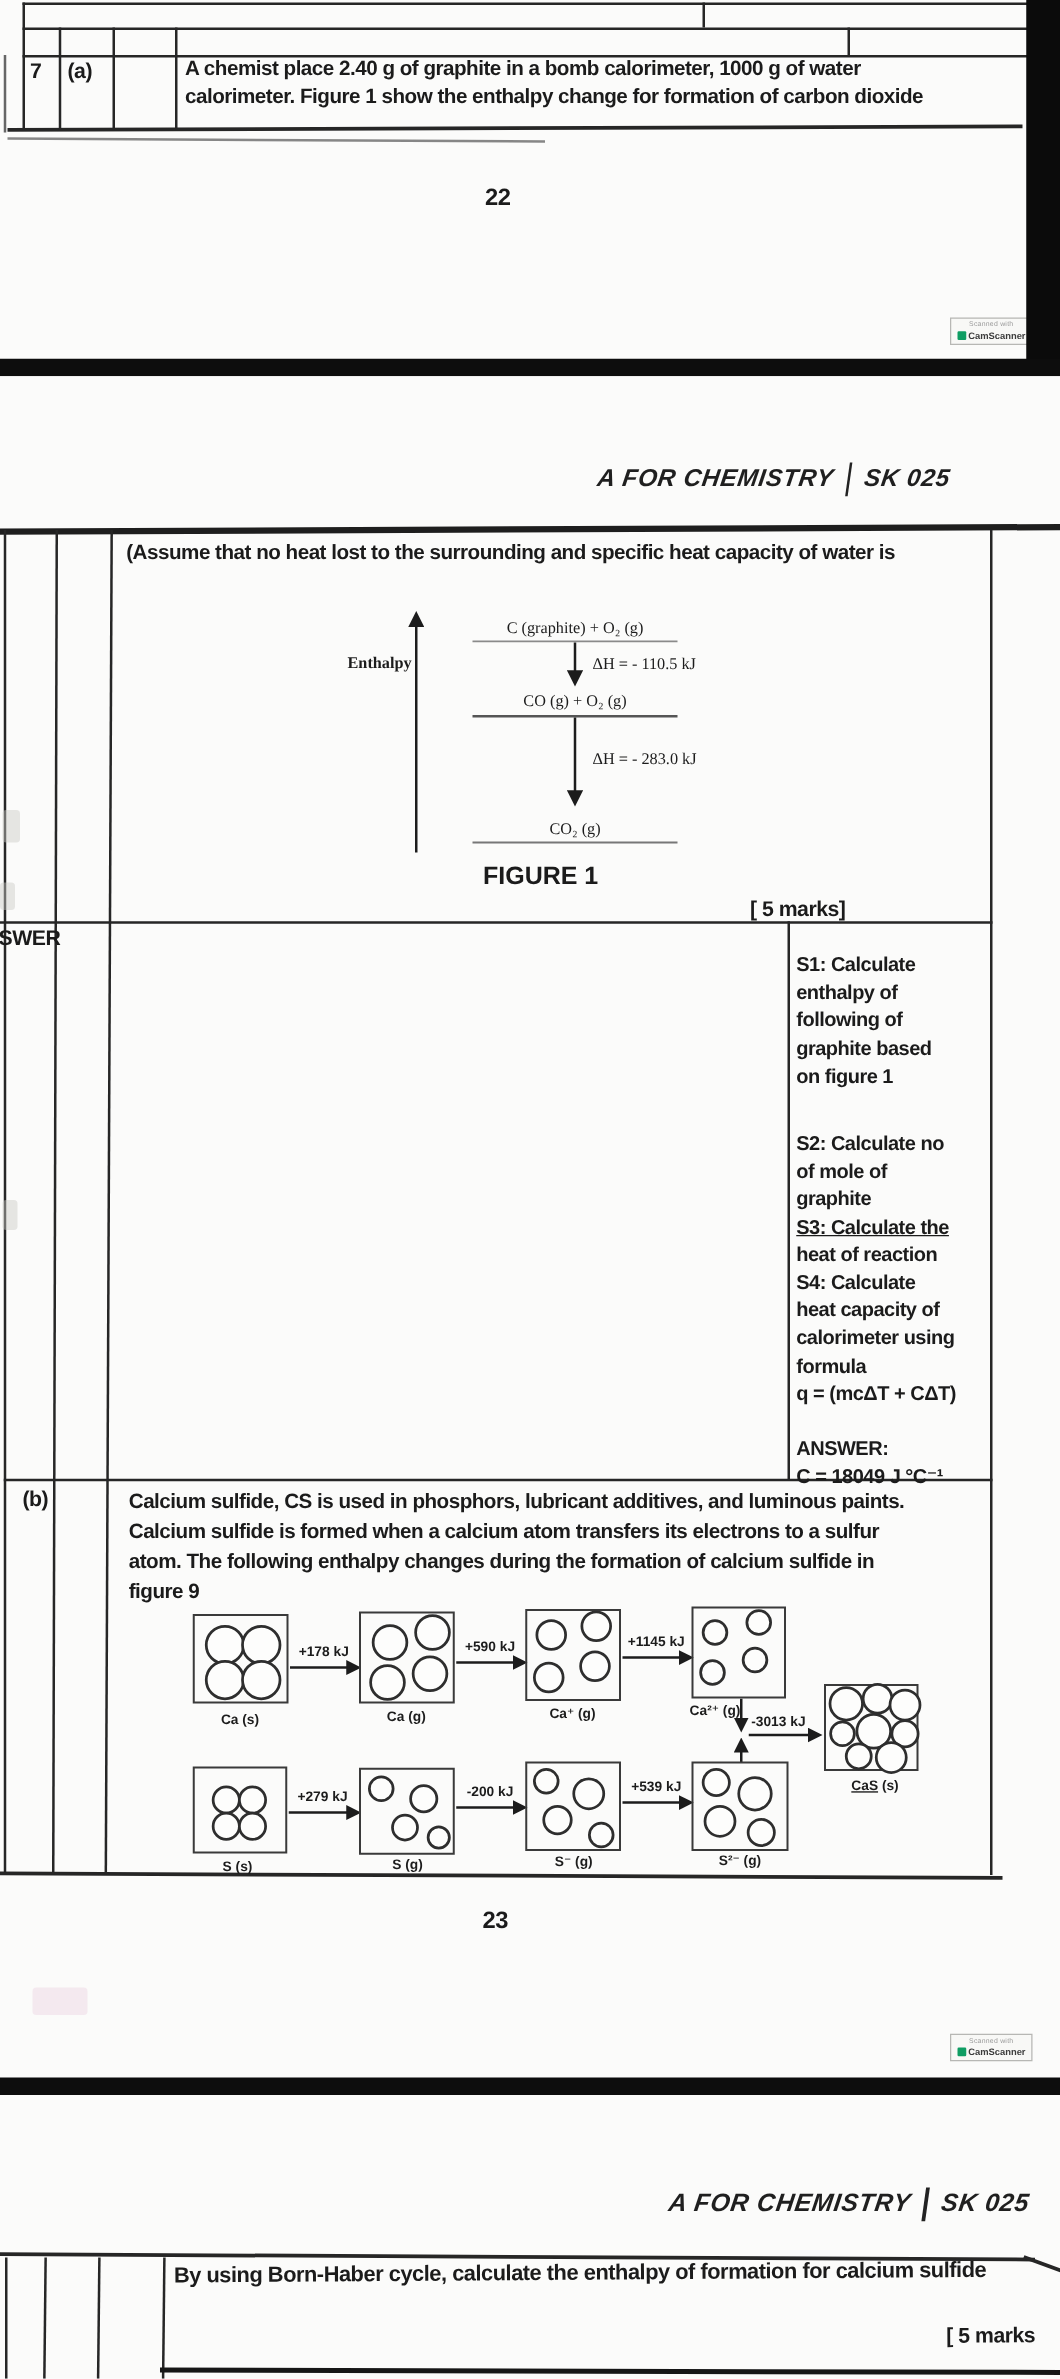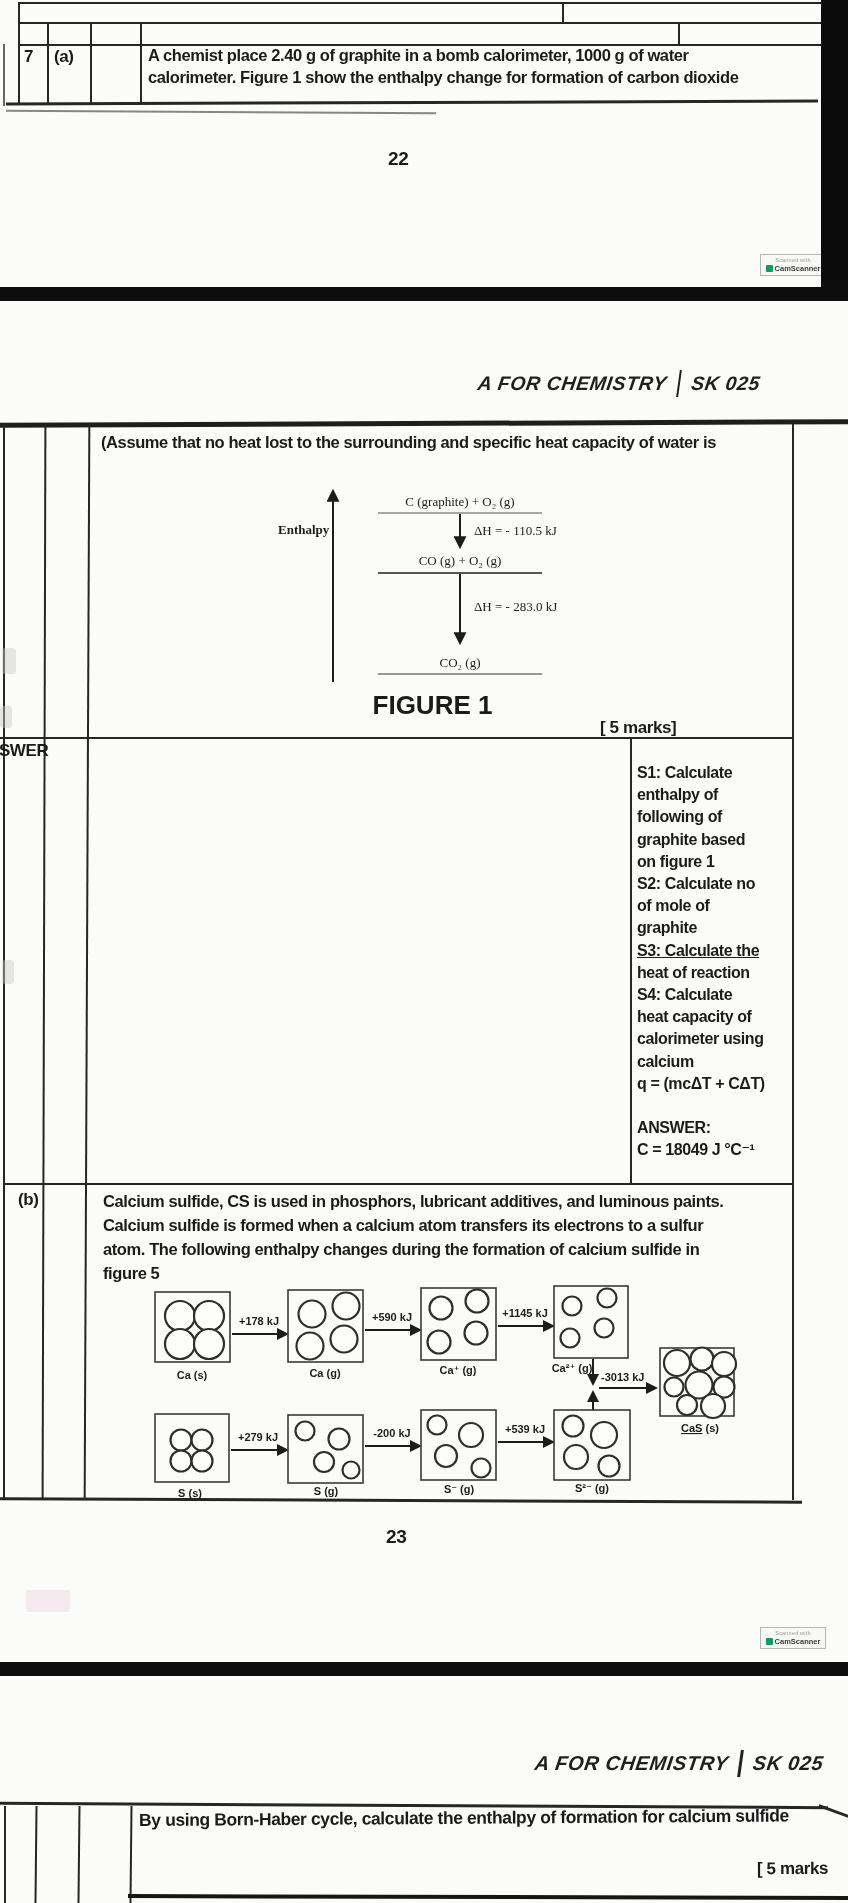--- a/index.html
+++ b/index.html
@@ -106,53 +106,53 @@
   <text class="fser" x="214" y="57">ΔH = - 110.5 kJ</text>
 
   <text class="fser" x="200" y="87" text-anchor="middle">CO (g) + O₂ (g)</text>
   <line x1="118" y1="95" x2="282" y2="95" stroke="#555" stroke-width="1.9"></line>
   <line class="arr" x1="200" y1="96" x2="200" y2="164" stroke-width="2.6" marker-end="url(#ah1)"></line>
   <text class="fser" x="214" y="133">ΔH = - 283.0 kJ</text>
 
   <text class="fser" x="200" y="189" text-anchor="middle">CO₂ (g)</text>
   <line x1="118" y1="196" x2="282" y2="196" stroke="#777" stroke-width="1.6"></line>
 </svg>
-<div class="txt" style="left:350px;top:690px;width:165px;text-align:center;font-size:26px;letter-spacing:0;">FIGURE 1</div>
+<div class="txt" style="left:350px;top:690px;width:165px;text-align:center;font-size:20px;letter-spacing:0;">FIGURE 1</div>
 
 <div class="txt" style="left:600px;top:718px;width:188px;text-align:left;font-size:17px;">[ 5 marks]</div>
 
 <div class="txt" style="left:-13px;top:741px;font-size:17px;">NSWER</div>
 
 <div style="position:absolute;left:637px;top:762px;width:152px;">
   <div class="txt" style="position:static;font-size:16px;line-height:22.2px;">S1: Calculate</div>
   <div class="txt" style="position:static;font-size:16px;line-height:22.2px;">enthalpy of</div>
   <div class="txt" style="position:static;font-size:16px;line-height:22.2px;">following of</div>
   <div class="txt" style="position:static;font-size:16px;line-height:22.2px;">graphite based</div>
   <div class="txt" style="position:static;font-size:16px;line-height:22.2px;">on figure 1</div>
-  <div class="txt" style="position:static;font-size:16px;line-height:22.2px;">S2: Calculate no</div>
+  <div class="txt" style="position:static;font-size:16px;line-height:22.2px;margin-top:32px;">S2: Calculate no</div>
   <div class="txt" style="position:static;font-size:16px;line-height:22.2px;">of mole of</div>
   <div class="txt" style="position:static;font-size:16px;line-height:22.2px;">graphite</div>
   <div class="txt" style="position:static;font-size:16px;line-height:22.2px;text-decoration:underline;">S3: Calculate the</div>
   <div class="txt" style="position:static;font-size:16px;line-height:22.2px;">heat of reaction</div>
   <div class="txt" style="position:static;font-size:16px;line-height:22.2px;">S4: Calculate</div>
   <div class="txt" style="position:static;font-size:16px;line-height:22.2px;">heat capacity of</div>
   <div class="txt" style="position:static;font-size:16px;line-height:22.2px;">calorimeter using</div>
-  <div class="txt" style="position:static;font-size:16px;line-height:22.2px;">calcium</div>
+  <div class="txt" style="position:static;font-size:16px;line-height:22.2px;">formula</div>
   <div class="txt" style="position:static;font-size:16px;line-height:22.2px;">q = (mcΔT + CΔT)</div>
   <div class="txt" style="position:static;font-size:16px;line-height:22.2px;min-height:22.2px;"></div>
   <div class="txt" style="position:static;font-size:16px;line-height:22.2px;">ANSWER:</div>
   <div class="txt" style="position:static;font-size:16px;line-height:22.2px;">C = 18049 J °C⁻¹</div>
 </div>
 
 <div class="txt" style="left:18px;top:1190px;font-size:17px;">(b)</div>
 <div style="position:absolute;left:103px;top:1189px;width:695px;">
   <div class="txt" style="position:static;font-size:16.5px;line-height:24px;">Calcium sulfide, CS is used in phosphors, lubricant additives, and luminous paints.</div>
   <div class="txt" style="position:static;font-size:16.5px;line-height:24px;">Calcium sulfide is formed when a calcium atom transfers its electrons to a sulfur</div>
   <div class="txt" style="position:static;font-size:16.5px;line-height:24px;">atom. The following enthalpy changes during the formation of calcium sulfide in</div>
-  <div class="txt" style="position:static;font-size:16.5px;line-height:24px;">figure 5</div>
+  <div class="txt" style="position:static;font-size:16.5px;line-height:24px;">figure 9</div>
 </div>
 
 <svg style="position:absolute;left:140px;top:1282px;" width="608" height="221" viewBox="0 0 608 221">
   <defs>
     <marker id="ah2" viewBox="0 0 10 10" refX="7.5" refY="5" markerWidth="6" markerHeight="6" orient="auto-start-reverse">
       <path d="M0,0 L10,5 L0,10 z" fill="#1c1c1c"></path>
     </marker>
   </defs>
 
   <g>

